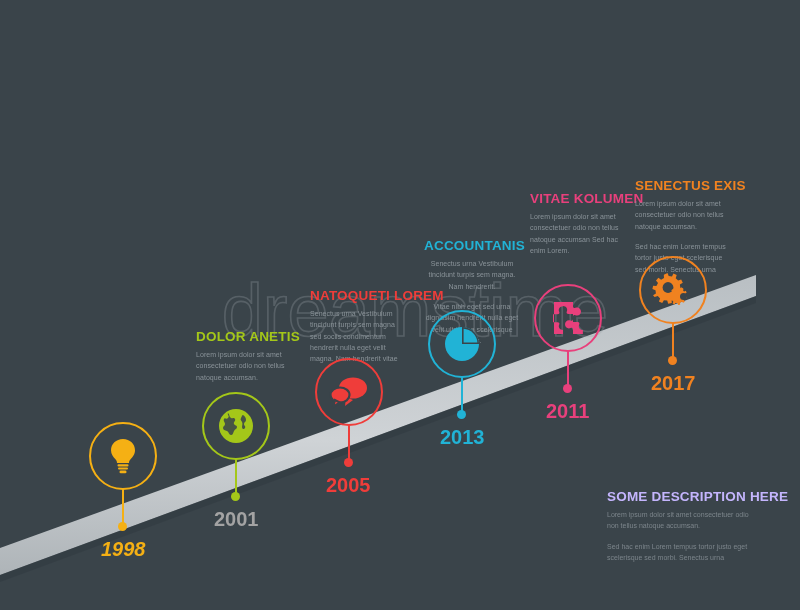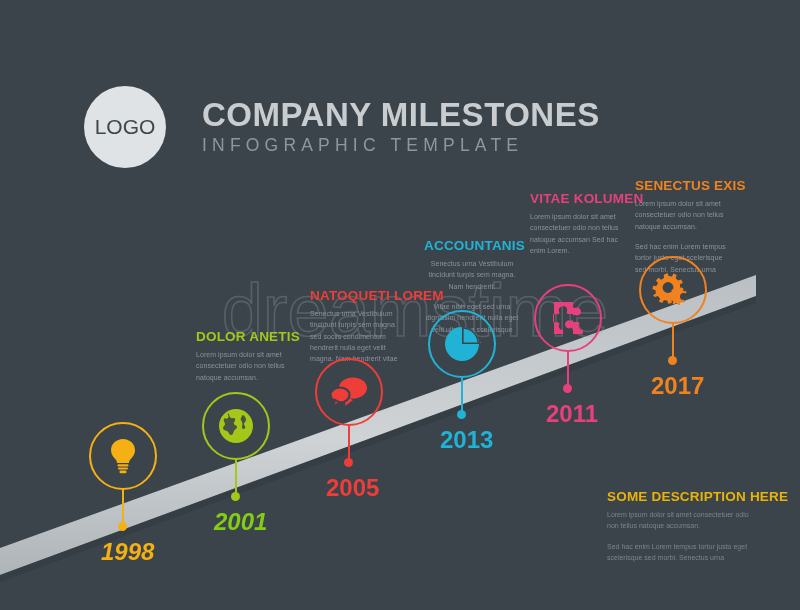--- a/index.html
+++ b/index.html
@@ -53,29 +53,29 @@
   .ms-body + .ms-body{margin-top:9px;}
 
   .marker{position:absolute;}
   .marker-circle{
     position:absolute;border-radius:50%;
     background:transparent;box-sizing:border-box;
   }
   .stem{position:absolute;width:2px;}
   .dot{position:absolute;width:9px;height:9px;border-radius:50%;}
   .year{
-    position:absolute;font-size:24px;font-weight:bold;letter-spacing:0px;
+    position:absolute;font-size:20px;font-weight:bold;letter-spacing:0px;
     white-space:nowrap;
   }
   .icon{position:absolute;display:flex;align-items:center;justify-content:center;}
 
   
   .footer{position:absolute;left:607px;top:489px;width:150px;}
   .footer-head{
-    font-size:13.5px;font-weight:bold;color:#eab308;letter-spacing:.2px;
+    font-size:13.5px;font-weight:bold;color:#c4b5fd;letter-spacing:.2px;
     white-space:nowrap;margin-bottom:5px;text-align:center;
   }
   .footer-body{font-size:7px;line-height:1.62;color:#7c858b;width:148px;}
   .footer-body + .footer-body{margin-top:9px;}
 </style>
 </head>
 <body style="background: rgb(58, 68, 74);">
 
 <div id="stage">
 
@@ -88,29 +88,20 @@
       </linearGradient>
     </defs>
     <polygon points="0,548 0,575 756,296 756,275" fill="url(#roadGrad)"></polygon>
     <polygon points="0,575 756,296 756,303 0,582" fill="#2f383e" opacity=".45"></polygon>
   </svg>
 
   <svg class="watermark" viewBox="0 0 790 90" width="790" height="90">
     <text x="395" y="68" text-anchor="middle" font-family="Liberation Sans, sans-serif" font-size="74" fill="none" stroke="#9aa2a8" stroke-width="1.6">dreamstime</text>
   </svg>
 
-  <div class="hdr">
-    <div class="logo-circle">
-      <span class="logo-text">LOGO</span>
-    </div>
-    <div class="titles">
-      <div class="title-main">COMPANY MILESTONES</div>
-      <div class="title-sub">INFOGRAPHIC TEMPLATE</div>
-    </div>
-  </div>
 
   <div class="marker">
     <div class="marker-circle" style="left:89px;top:422px;width:68px;height:68px;border:2.5px solid #f5b014;"></div>
     <div class="icon" style="left:104px;top:436px;width:38px;height:40px;">
       <svg viewBox="0 0 38 40" width="38" height="40">
         <path d="M19 3c-7 0-12 5-12 11.2 0 4.2 2.3 6.6 4 8.6 1.3 1.6 2 2.5 2 4.2h12c0-1.7.7-2.6 2-4.2 1.7-2 4-4.4 4-8.6C31 8 26 3 19 3z" fill="#f5b014"></path>
         <rect x="13.5" y="28.2" width="11" height="2.2" rx="1" fill="#f5b014"></rect>
         <rect x="14" y="31.4" width="10" height="2.2" rx="1" fill="#f5b014"></rect>
         <rect x="15.5" y="34.6" width="7" height="2.6" rx="1.3" fill="#f5b014"></rect>
       </svg>
@@ -128,21 +119,21 @@
     <div class="marker-circle" style="left:202px;top:392px;width:68px;height:68px;border:2.5px solid #a4c719;"></div>
     <div class="icon" style="left:216px;top:406px;width:40px;height:40px;">
       <svg viewBox="0 0 40 40" width="40" height="40">
         <circle cx="20" cy="20" r="17" fill="#a4c719"></circle>
         <path d="M12 7c2 2 1 4 3 5s3-1 4 1-2 3-1 5 3 1 3 3-2 2-3 4-1 4-3 4-2-3-4-4-4-1-4-3 2-2 2-4-2-3-1-5 2 1 4-1-1-3 0-5z" fill="#3a444a" opacity=".88"></path>
         <path d="M27 9c2 1 3 3 3 5s-2 2-2 4 2 2 1 4-3 1-3-1 1-3 0-5-2-2-1-4 1-3 2-3z" fill="#3a444a" opacity=".88"></path>
       </svg>
     </div>
     <div class="stem" style="left:234.5px;top:458px;height:39px;background:#a4c719;"></div>
     <div class="dot" style="left:231px;top:492px;background:#a4c719;"></div>
-    <div class="year" style="left:214px;top:508px;color:#84cc16;font-style:italic;">2001</div>
+    <div class="year" style="left:214px;top:508px;color:#a3a3a3;">2001</div>
   </div>
 
   <div class="ms" style="left:310px;top:288px;">
     <div class="ms-head" style="color:#ef3d3a;">NATOQUETI LOREM</div>
     <div class="ms-body">Senectus urna Vestibulum tincidunt turpis sem magna sed sociis condimentum hendrerit nulla eget velit magna. Nam hendrerit vitae</div>
   </div>
   <div class="marker">
     <div class="marker-circle" style="left:315px;top:358px;width:68px;height:68px;border:2.5px solid #ef3d3a;"></div>
     <div class="icon" style="left:329px;top:375px;width:40px;height:34px;">
       <svg viewBox="0 0 40 34" width="40" height="34">

